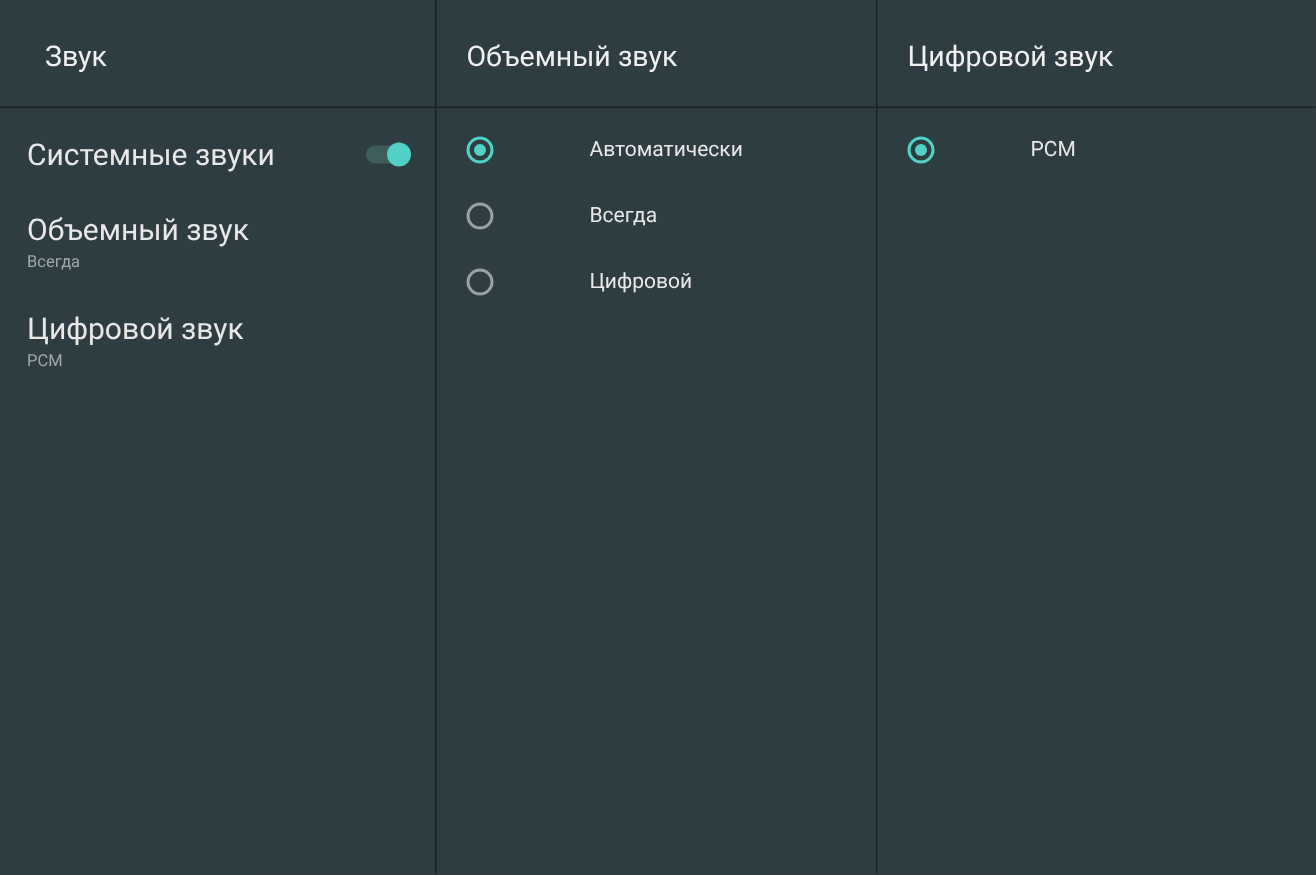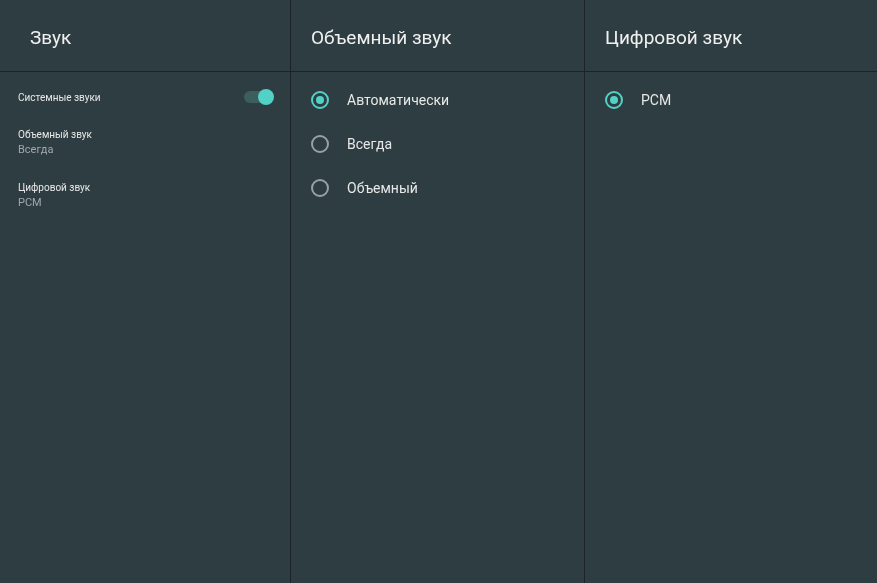--- a/index.html
+++ b/index.html
@@ -54,21 +54,21 @@
       display: flex;
       align-items: center;
       justify-content: space-between;
     }
     .item-text {
       display: flex;
       flex-direction: column;
       gap: 3px;
     }
     .item-title {
-      font-size: 10px;
+      font-size: 20px;
       color: #e8e8e8;
     }
     .item-sub {
       font-size: 11px;
       color: #a0a8aa;
     }
     .toggle {
       width: 28px;
       height: 12px;
       border-radius: 8px;
@@ -114,20 +114,21 @@
     .radio.selected::after {
       content: '';
       width: 8px;
       height: 8px;
       border-radius: 50%;
       background: #52d1c6;
     }
     .radio-label {
       font-size: 14px;
       color: #e8e8e8;
+      margin-left: 46px;
     }
   </style>
 </head>
 <body>
 
 <div class="column col-left">
   <div class="header">
     <span>Звук</span>
   </div>
   <div class="list">
@@ -162,21 +163,21 @@
     <div class="radio-item">
       <div class="radio selected"></div>
       <div class="radio-label">Автоматически</div>
     </div>
     <div class="radio-item">
       <div class="radio"></div>
       <div class="radio-label">Всегда</div>
     </div>
     <div class="radio-item">
       <div class="radio"></div>
-      <div class="radio-label">Объемный</div>
+      <div class="radio-label">Цифровой</div>
     </div>
   </div>
 </div>
 
 <div class="column col-right">
   <div class="header">
     <span>Цифровой звук</span>
   </div>
   <div class="list">
     <div class="radio-item">

